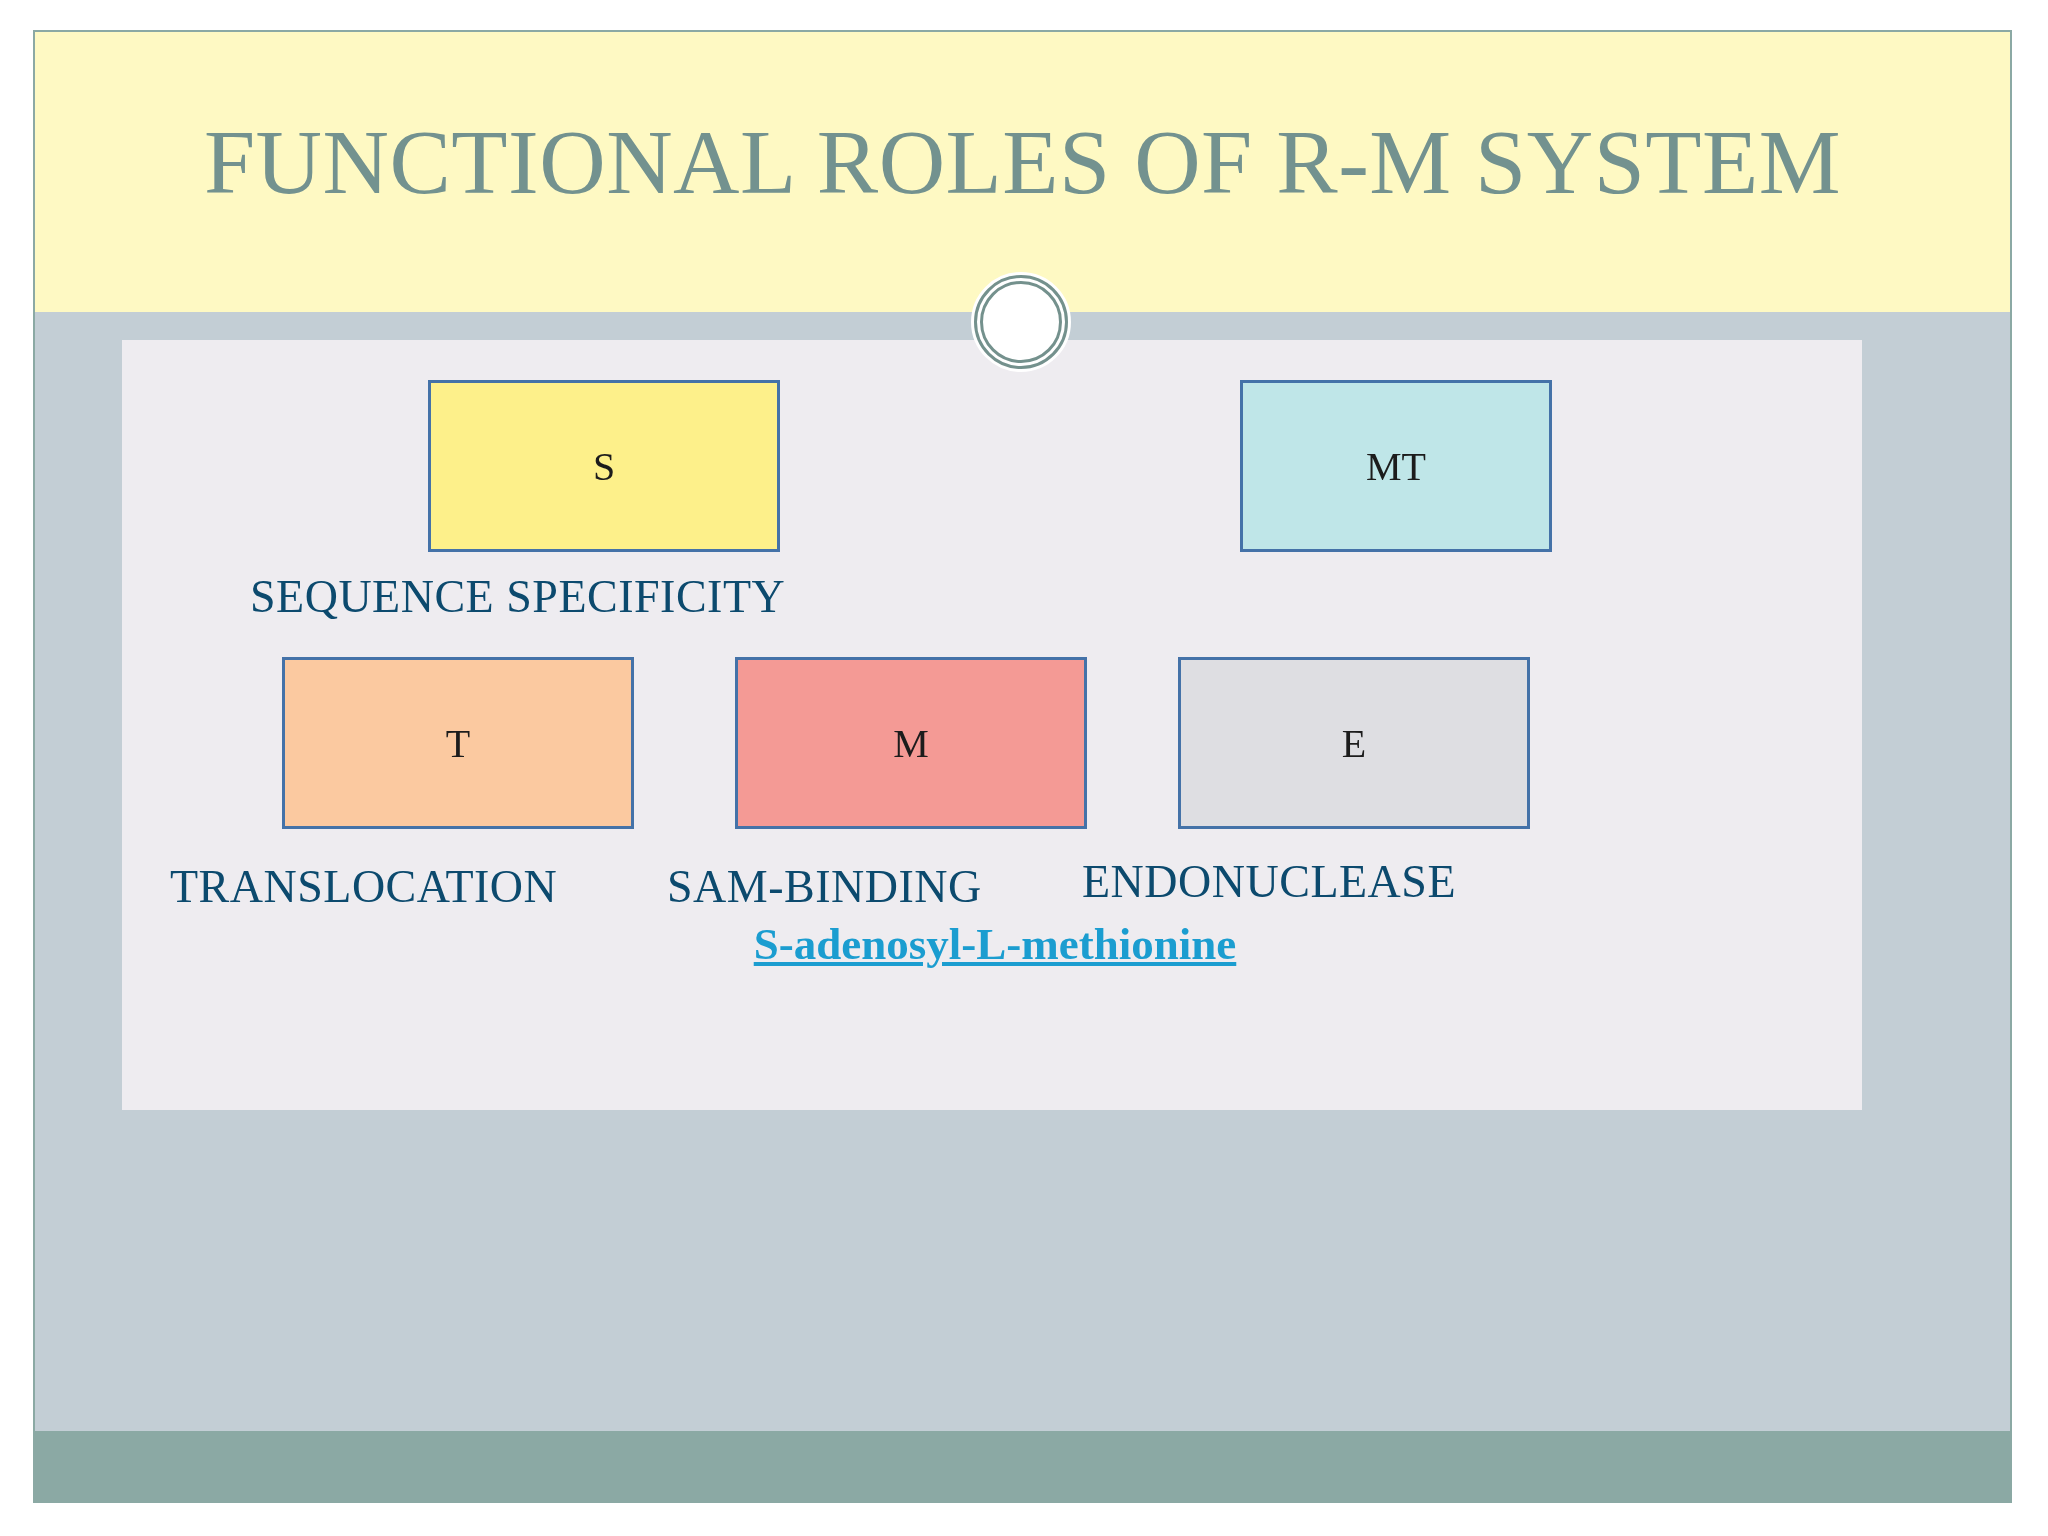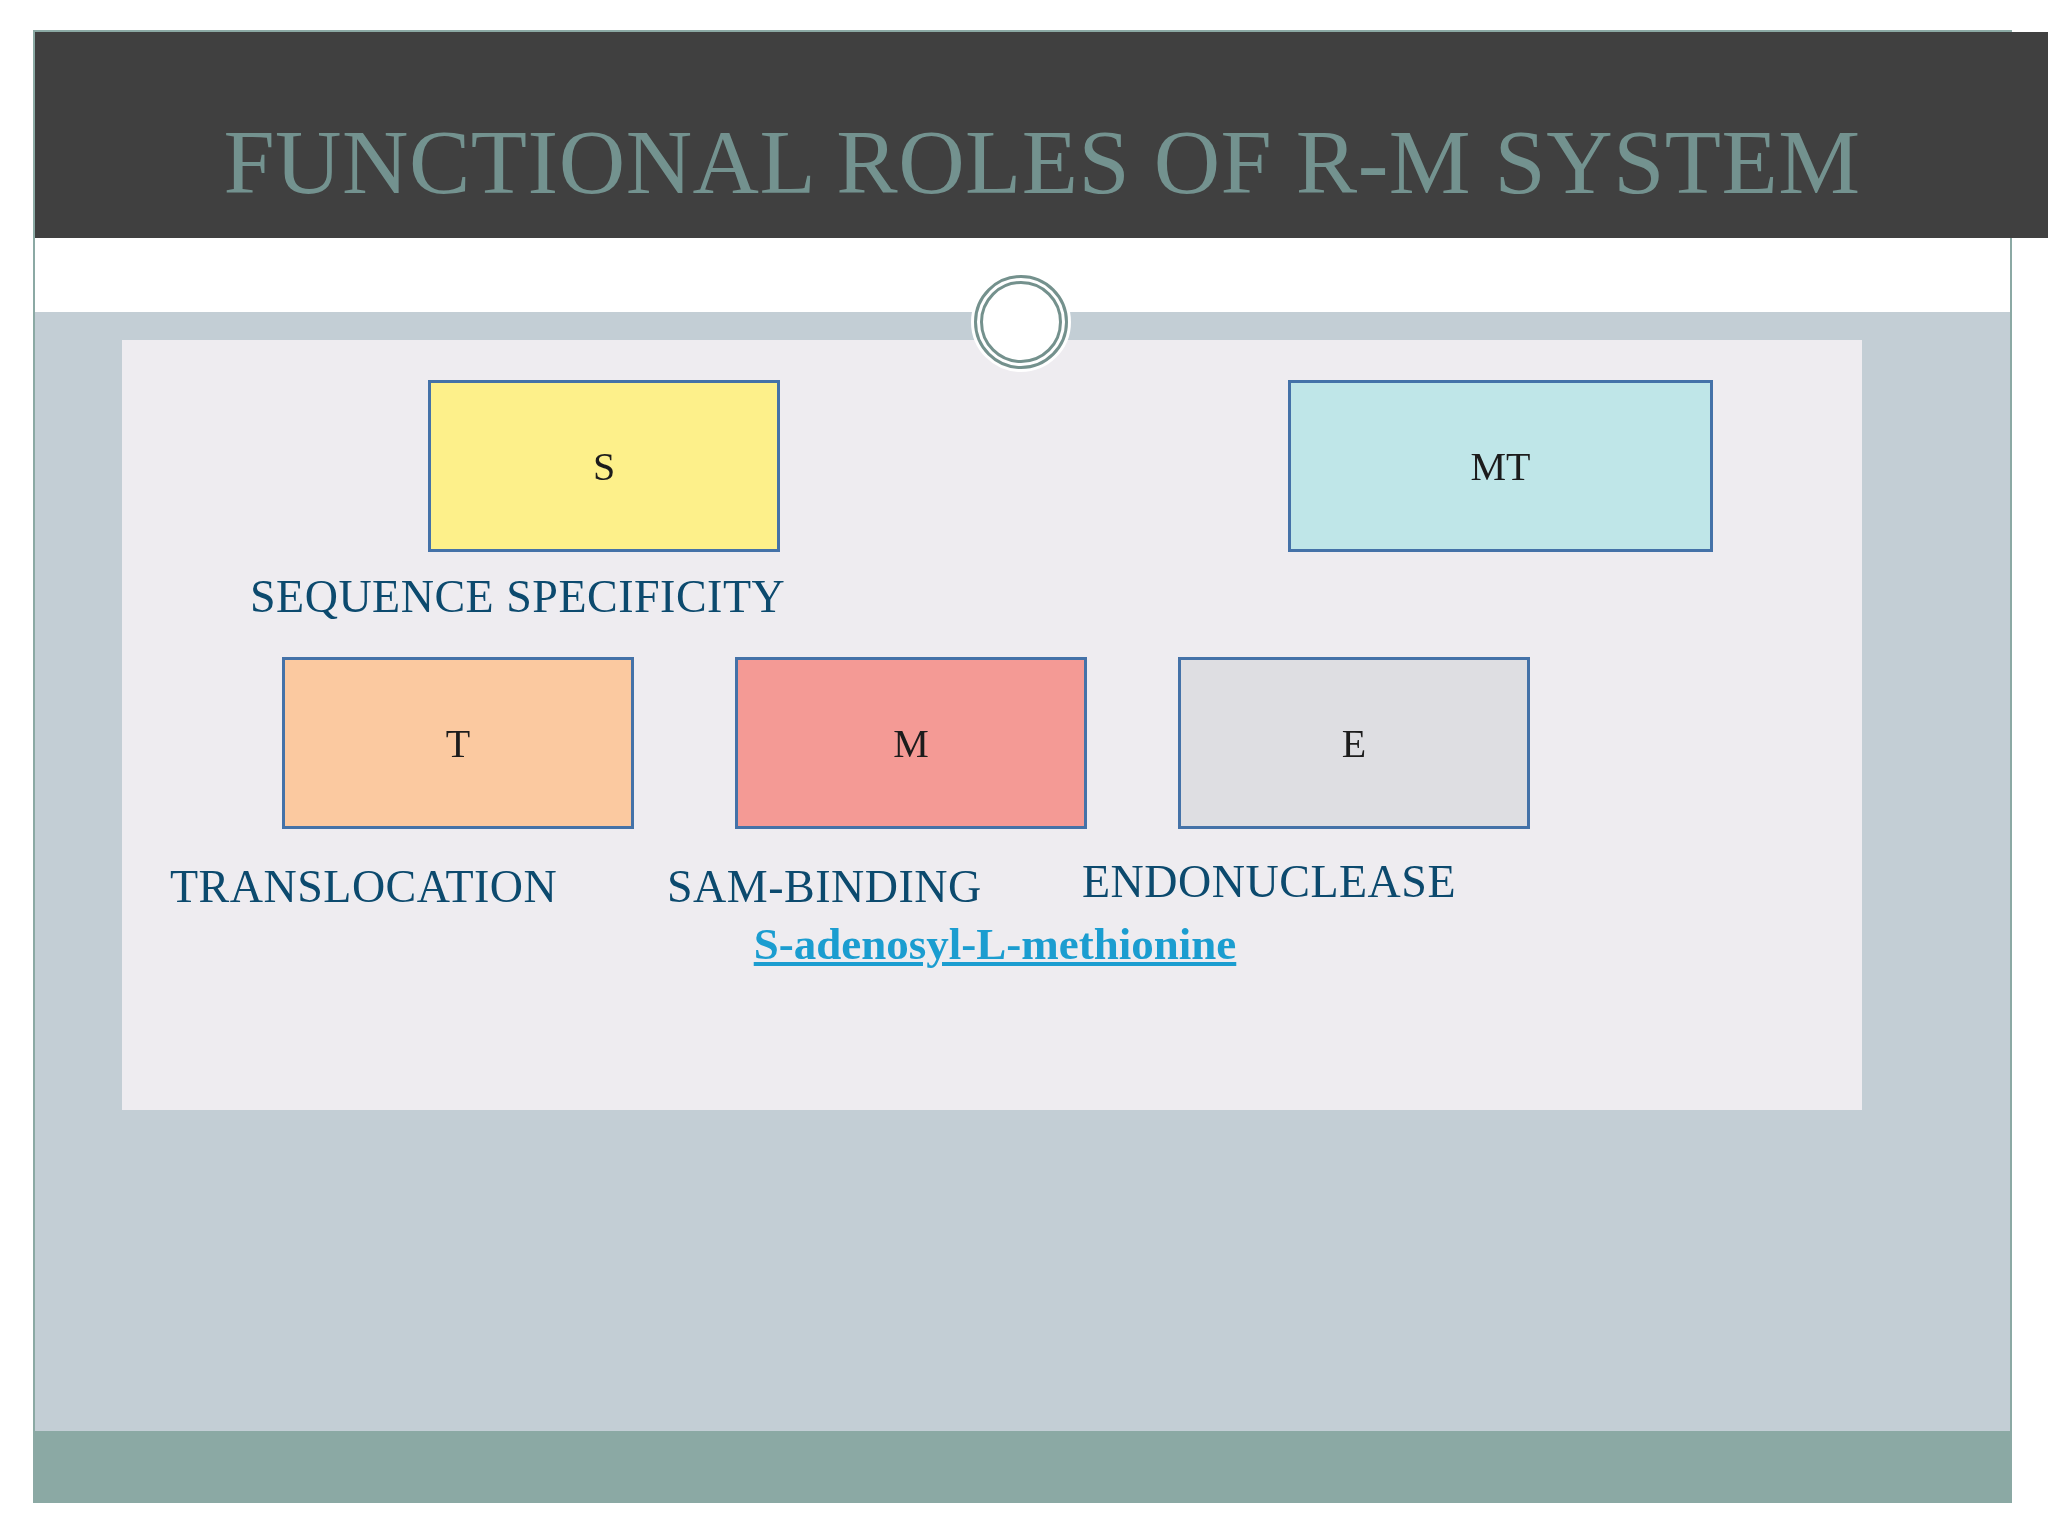--- a/index.html
+++ b/index.html
@@ -25,23 +25,22 @@
     border: 2px solid #8ba9a4;
     box-sizing: border-box;
   }
 
   
   .title-band {
     position: absolute;
     left: 0;
     top: 0;
     width: 100%;
-    height: 206px;
-    background: #404040;
-    padding-left: 39px;
+    height: 280px;
+    background: #fef9c3;
   }
   .slide-title {
     position: absolute;
     left: 0;
     right: 0;
     top: 82px;
     text-align: center;
     color: #73928f;
     font-family: "Liberation Serif", "DejaVu Serif", serif;
     font-size: 92px;
@@ -131,21 +130,21 @@
     border: 3px solid #4472a8;
     box-sizing: border-box;
     color: #1c1c1c;
     font-family: "Liberation Serif", "DejaVu Serif", serif;
     font-size: 40px;
     display: flex;
     align-items: center;
     justify-content: center;
   }
   .box-s  { left: 306px;  top: 40px;  width: 352px; height: 172px; background: #fdf08a; }
-  .box-mt { left: 1118px; top: 40px;  width: 425px; height: 172px; background: #bfe6e8; margin-left: 48px; }
+  .box-mt { left: 1118px; top: 40px;  width: 312px; height: 172px; background: #bfe6e8; }
   .box-t  { left: 160px;  top: 317px; width: 352px; height: 172px; background: #fbc9a0; }
   .box-m  { left: 613px;  top: 317px; width: 352px; height: 172px; background: #f49a95; }
   .box-e  { left: 1056px; top: 317px; width: 352px; height: 172px; background: #dedee2; }
 
   
   .caption {
     position: absolute;
     color: #0c4a6e;
     font-family: "Liberation Serif", "DejaVu Serif", serif;
     font-size: 46px;

